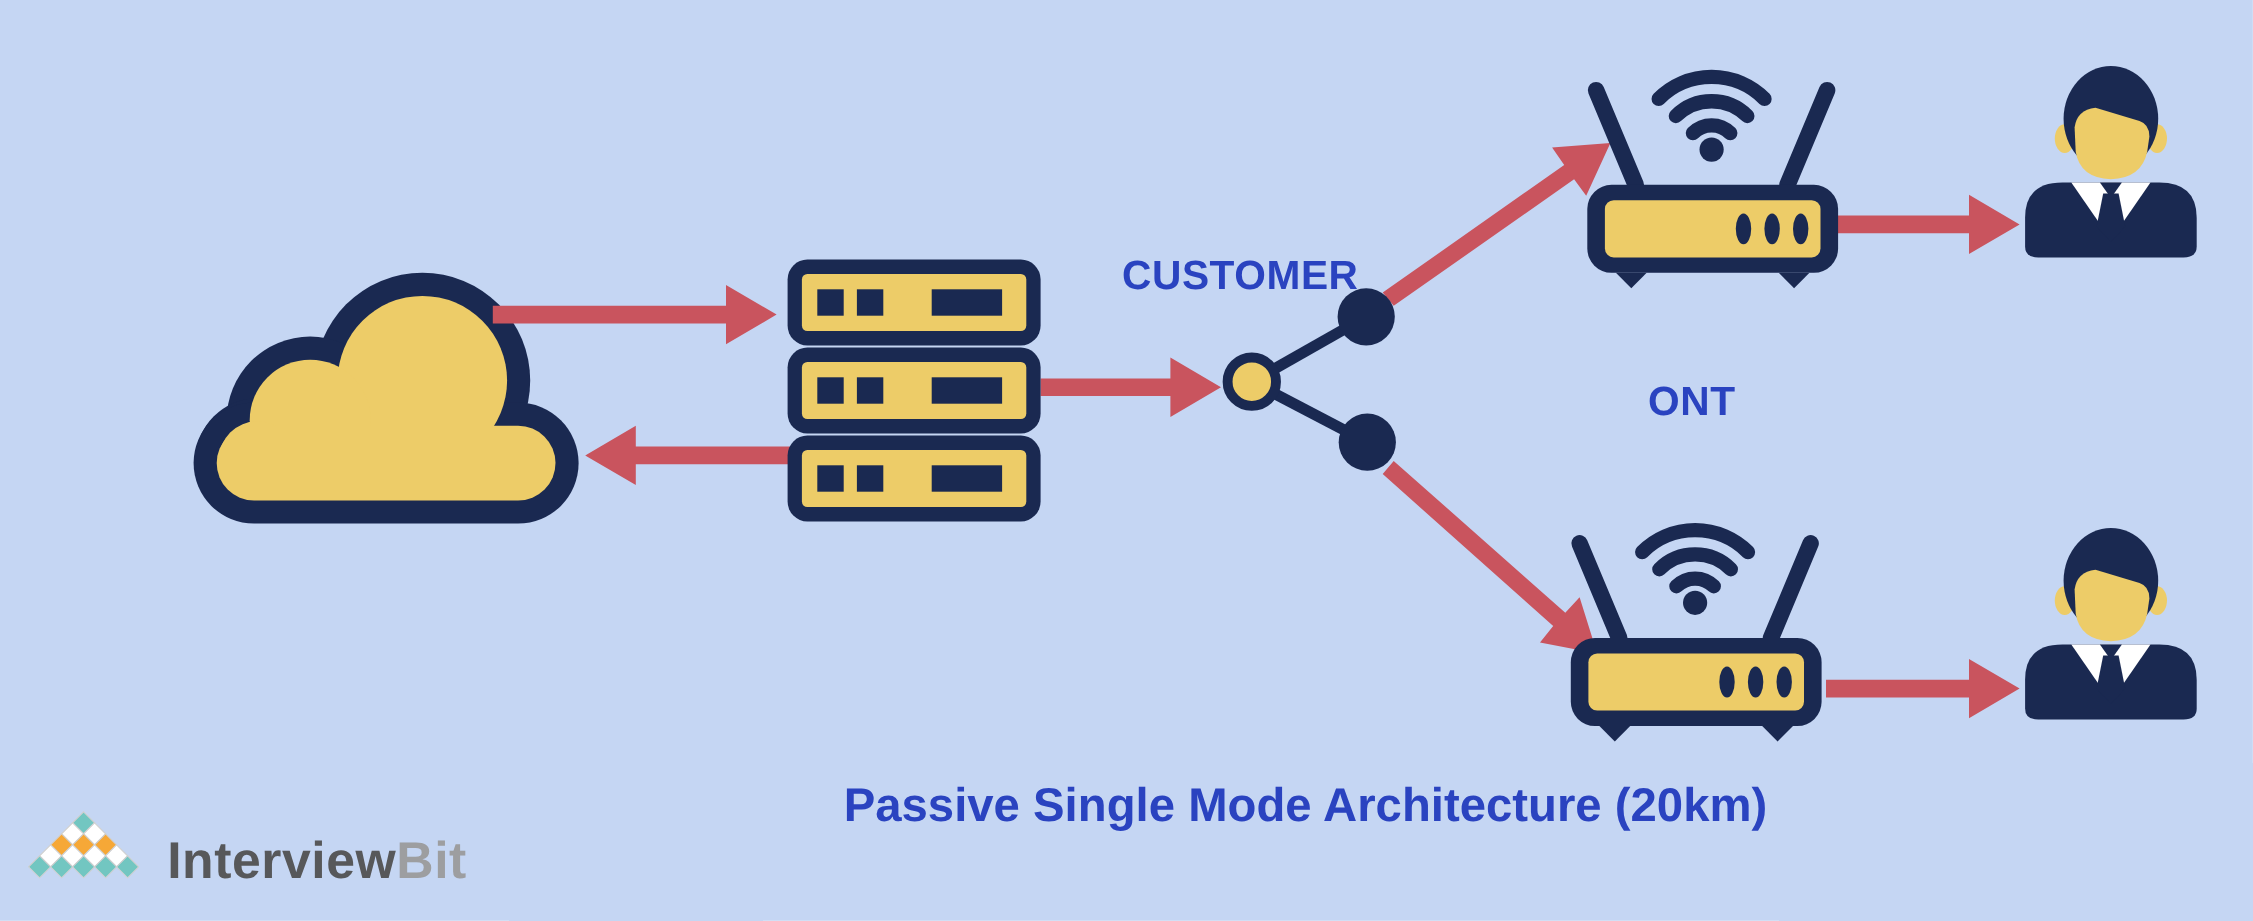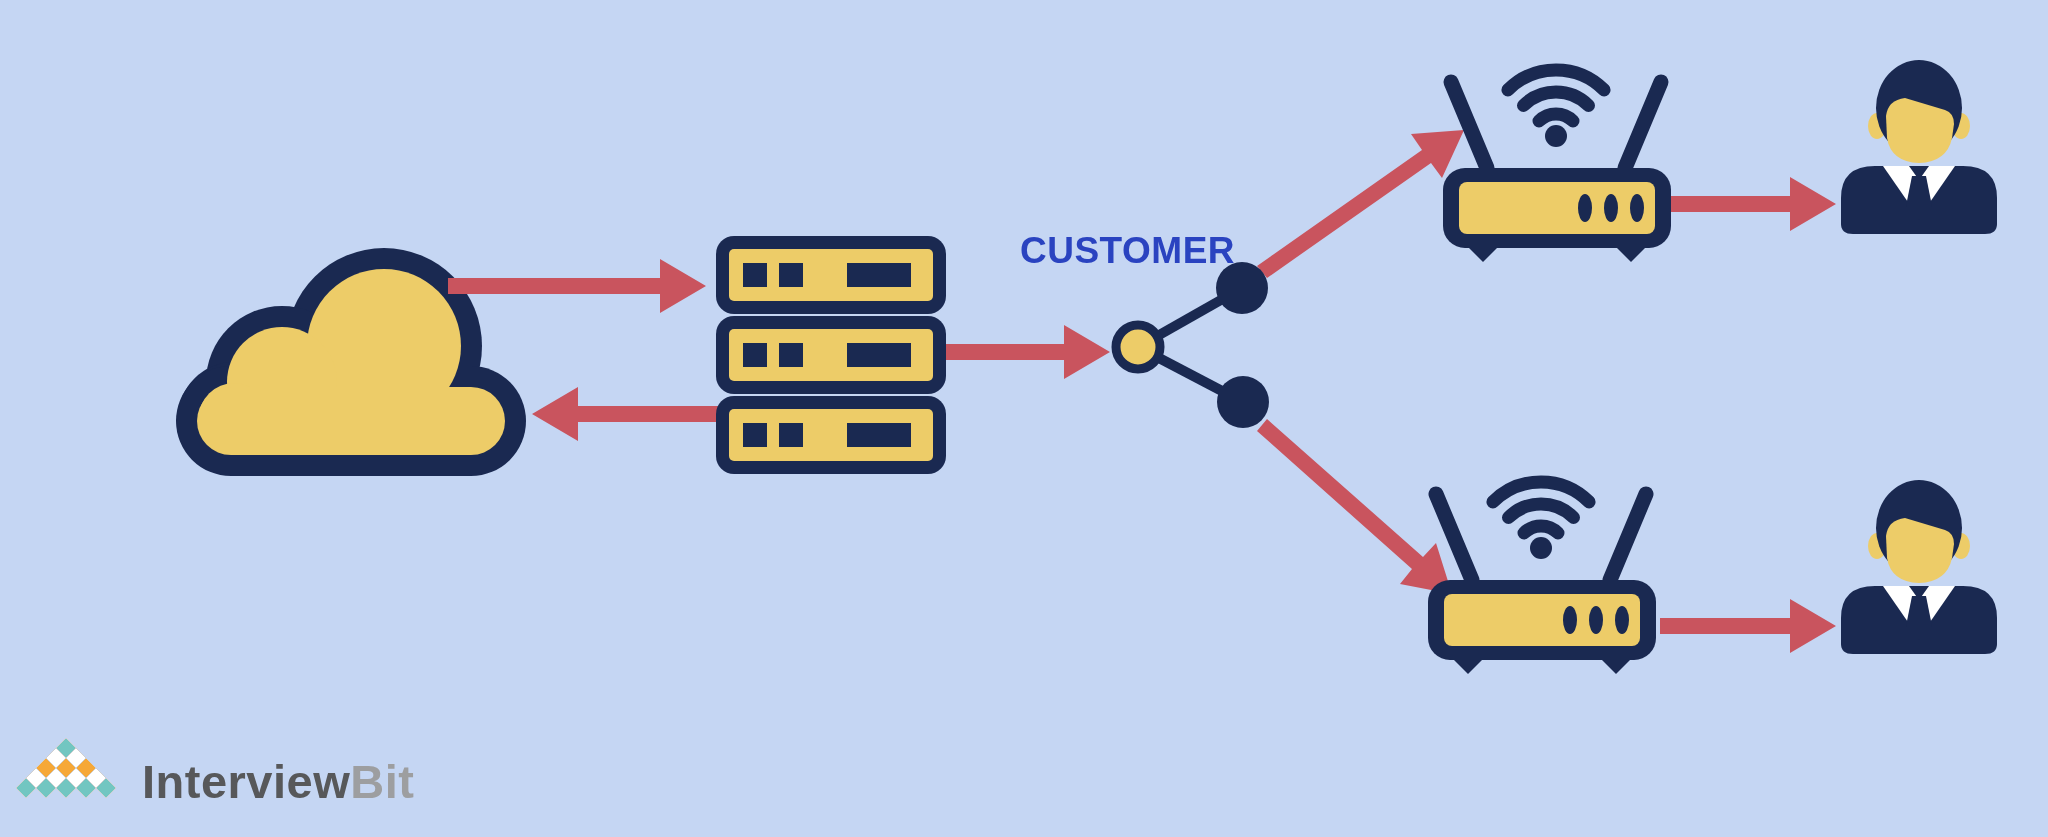--- a/index.html
+++ b/index.html
@@ -46,21 +46,21 @@
     position:relative;width:230px;height:78px;background:var(--navy);
     border-radius:18px;padding:13px;margin-bottom:2px;
   }
   .server-face{
     width:100%;height:100%;background:var(--yellow);border-radius:5px;
     display:flex;align-items:center;gap:12px;padding:0 14px;
   }
   .server-sq{width:24px;height:24px;background:var(--navy);}
   .server-bar{width:64px;height:24px;background:var(--navy);margin-left:auto;margin-right:8px;}
   
-  .logo{left:16px;top:738px;display:flex;align-items:flex-start;}
+  .logo{left:26px;top:738px;display:flex;align-items:flex-start;}
   .logo-text{margin-left:26px;margin-top:16px;font-size:47px;font-weight:bold;letter-spacing:.5px;}
   .logo-text .p1{color:var(--logo-text-dark);}
   .logo-text .p2{color:var(--logo-text-light);}
 </style>
 </head>
 <body>
 
 <div class="canvas">
 
   <svg class="abs" style="left:172px;top:248px" width="358" height="228" viewBox="0 0 358 228">
@@ -192,21 +192,23 @@
     </g>
     <g>
       <ellipse class="f-yellow" cx="44" cy="80" rx="9" ry="13"></ellipse>
       <ellipse class="f-yellow" cx="128" cy="80" rx="9" ry="13"></ellipse>
       <ellipse class="f-navy" cx="86" cy="62" rx="43" ry="48"></ellipse>
       <path class="f-yellow" d="M53,70 Q55,54 72,52 L112,64 Q121,67 121,78 L119,92 Q114,116 86,117 Q58,116 54,92 Z"></path>
     </g>
   </svg>
 
   <div class="node-label label-splitter">CUSTOMER</div>
-
+  <div class="node-label label-ont">ONT</div>
+
+  <div class="diagram-title">Passive Single Mode Architecture (20km)</div>
 
   <div class="abs logo">
     <svg width="100" height="64" viewBox="0 0 100 64">
       <g stroke="#d0d0d0" stroke-width="1">
         <path fill="var(--logo-teal)" d="M50,0 L60,10 L50,20 L40,10 Z"></path>
         <path fill="var(--logo-tile-white)" d="M40,10 L50,20 L40,30 L30,20 Z"></path>
         <path fill="var(--logo-tile-white)" d="M60,10 L70,20 L60,30 L50,20 Z"></path>
         <path fill="var(--logo-orange)" d="M30,20 L40,30 L30,40 L20,30 Z"></path>
         <path fill="var(--logo-orange)" d="M50,20 L60,30 L50,40 L40,30 Z"></path>
         <path fill="var(--logo-orange)" d="M70,20 L80,30 L70,40 L60,30 Z"></path>

